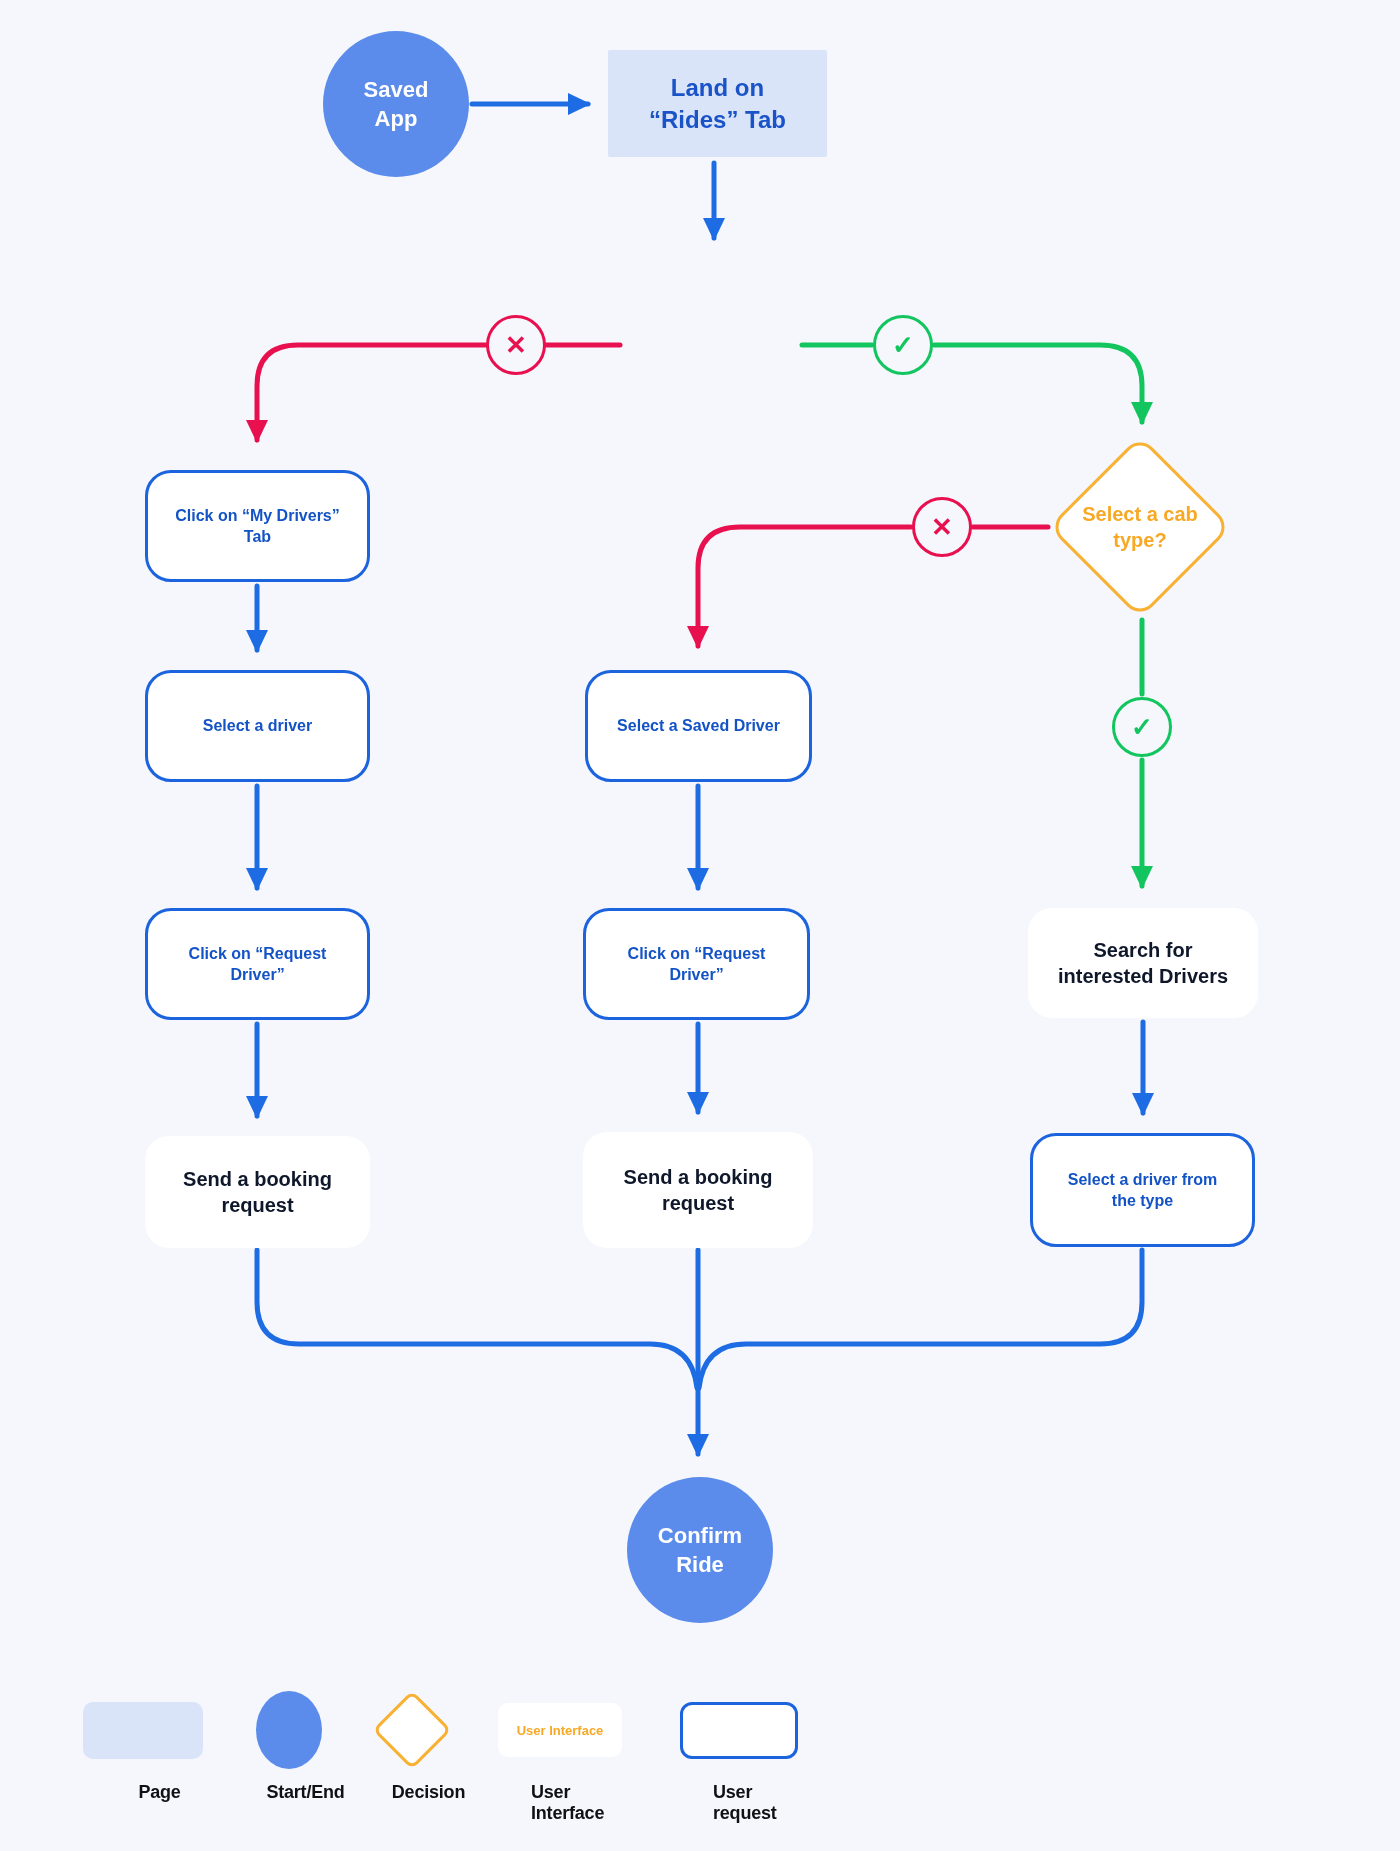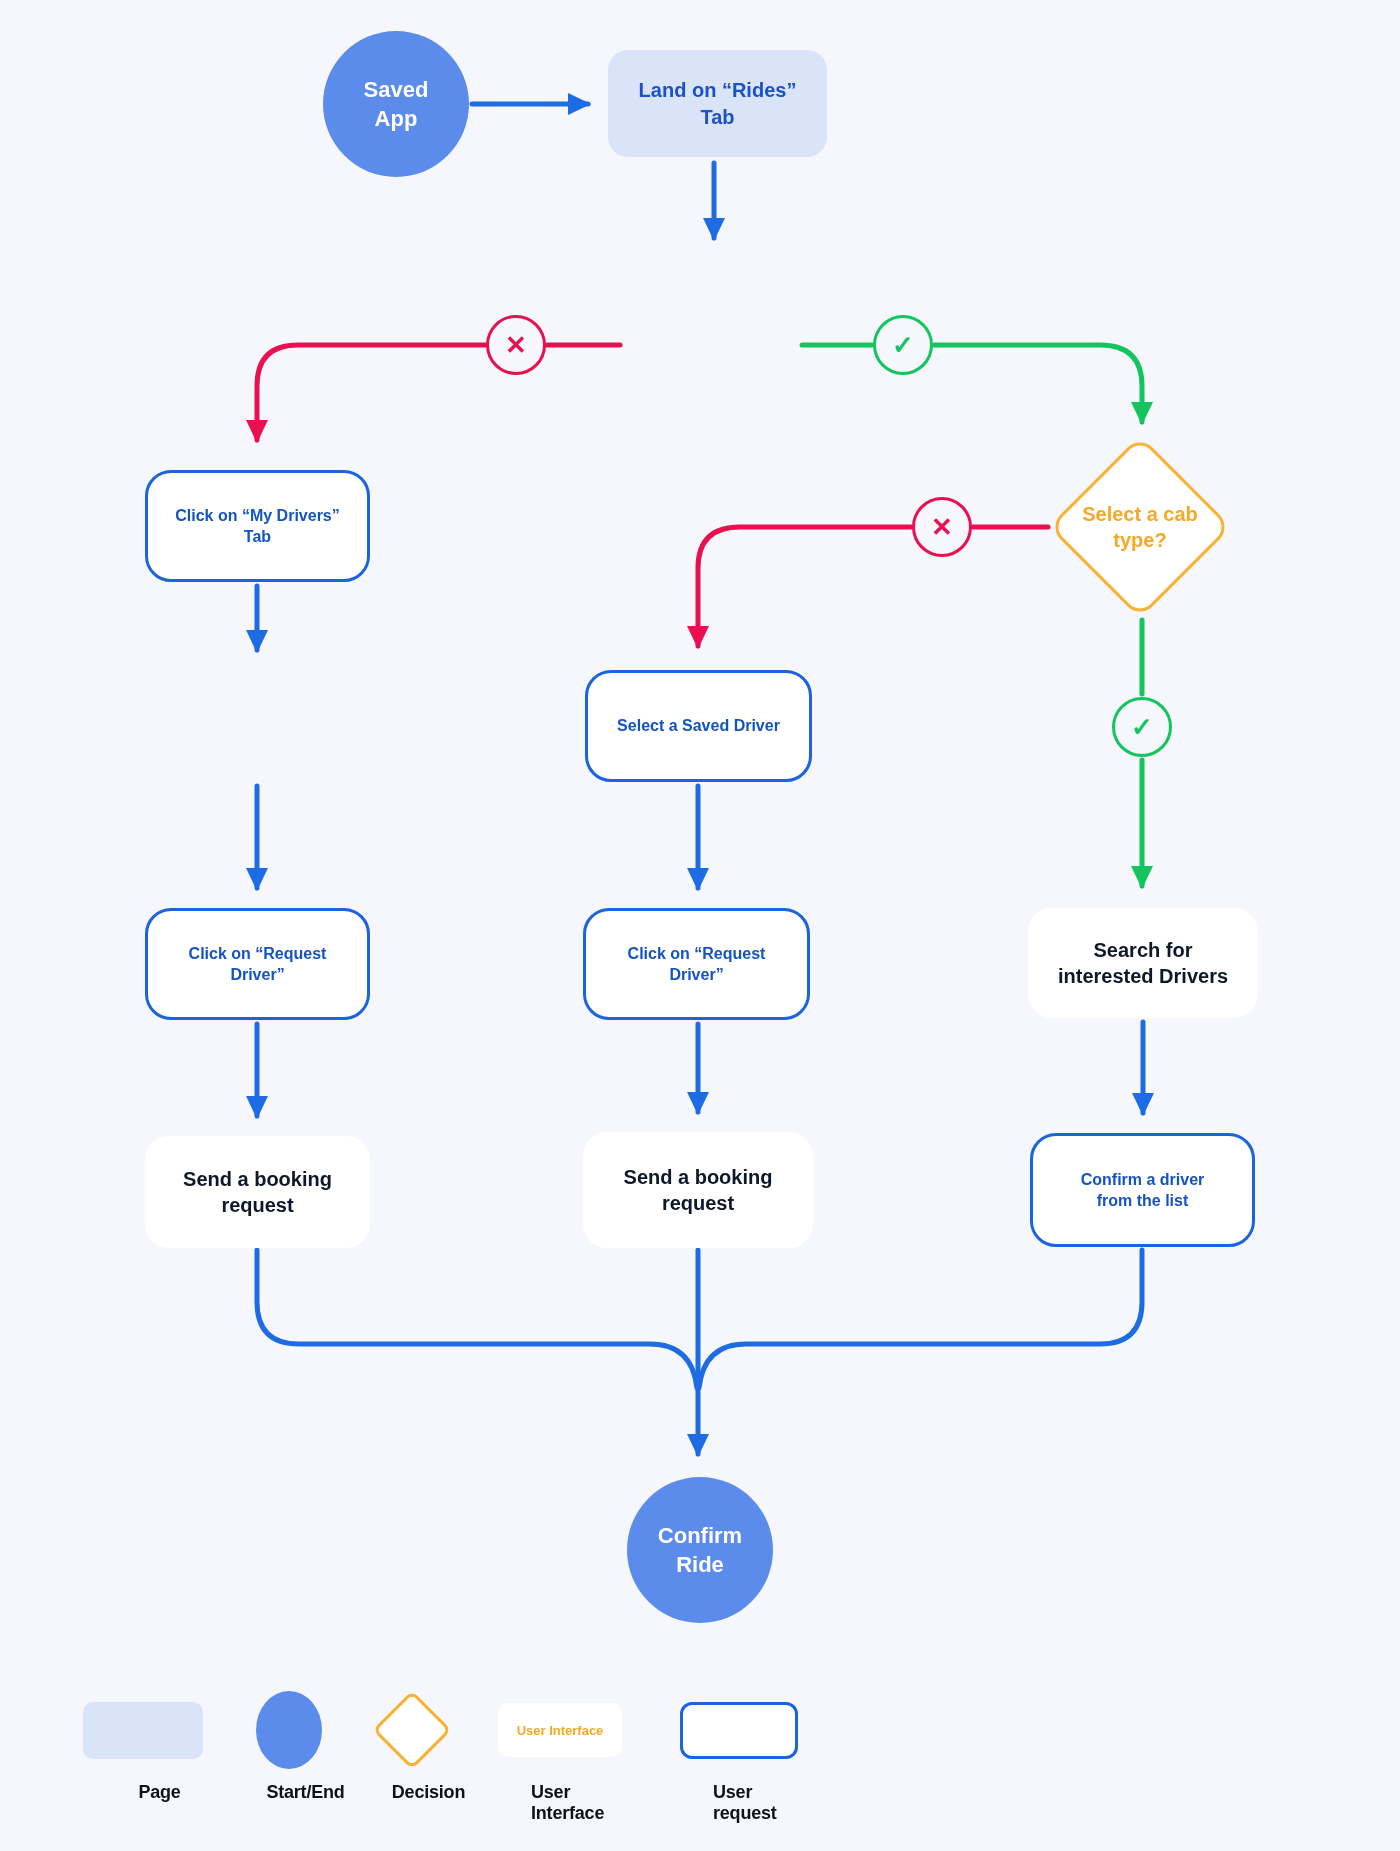--- a/index.html
+++ b/index.html
@@ -18,23 +18,23 @@
   .node .lbl{display:inline-block;}
 
   .node-start{
     border-radius:50%;
     background:#5b8cec;
     color:#ffffff;
     font-size:22px;
   }
   .node-page{
     background:#d9e4f9;
-    border-radius:20px;
+    border-radius:2px;
     color:#1a52c7;
-    font-size:20px;
+    font-size:24px;
   }
   .node-action{
     background:#ffffff;
     border:3px solid #1c63de;
     border-radius:26px;
     color:#1353c5;
     font-size:16px;
   }
   .node-ui{
     background:#ffffff;
@@ -154,20 +154,23 @@
   <div class="badge badge-x" style="left:912px;top:497px;">
     <span>✕</span>
   </div>
   <div class="badge badge-check" style="left:1112px;top:697px;">
     <span>✓</span>
   </div>
 
   <div class="node node-action" style="left:145px;top:470px;width:225px;height:112px;">
     <span class="lbl" style="width:172px;">Click on “My Drivers” Tab</span>
   </div>
+  <div class="node node-action" style="left:145px;top:670px;width:225px;height:112px;">
+    <span class="lbl" style="width:180px;">Select a driver</span>
+  </div>
   <div class="node node-action" style="left:145px;top:908px;width:225px;height:112px;">
     <span class="lbl" style="width:188px;">Click on “Request Driver”</span>
   </div>
   <div class="node node-ui" style="left:145px;top:1136px;width:225px;height:112px;">
     <span class="lbl" style="width:170px;">Send a booking request</span>
   </div>
 
   <div class="node node-action" style="left:585px;top:670px;width:227px;height:112px;">
     <span class="lbl" style="width:165px;">Select a Saved Driver</span>
   </div>
@@ -175,21 +178,21 @@
     <span class="lbl" style="width:190px;">Click on “Request Driver”</span>
   </div>
   <div class="node node-ui" style="left:583px;top:1132px;width:230px;height:116px;">
     <span class="lbl" style="width:170px;">Send a booking request</span>
   </div>
 
   <div class="node node-ui" style="left:1028px;top:908px;width:230px;height:110px;">
     <span class="lbl" style="width:196px;">Search for interested Drivers</span>
   </div>
   <div class="node node-action" style="left:1030px;top:1133px;width:225px;height:114px;">
-    <span class="lbl" style="width:160px;">Confirm a driver from the list</span>
+    <span class="lbl" style="width:160px;">Select a driver from the type</span>
   </div>
 
   <div class="node node-start" style="left:627px;top:1477px;width:146px;height:146px;">
     <span class="lbl" style="width:90px;">Confirm Ride</span>
   </div>
 
   <div class="legend-item" style="left:83px;top:1690px;width:120px;">
     <div class="legend-swatch-zone">
         <div class="sw-page"></div>
       </div>

